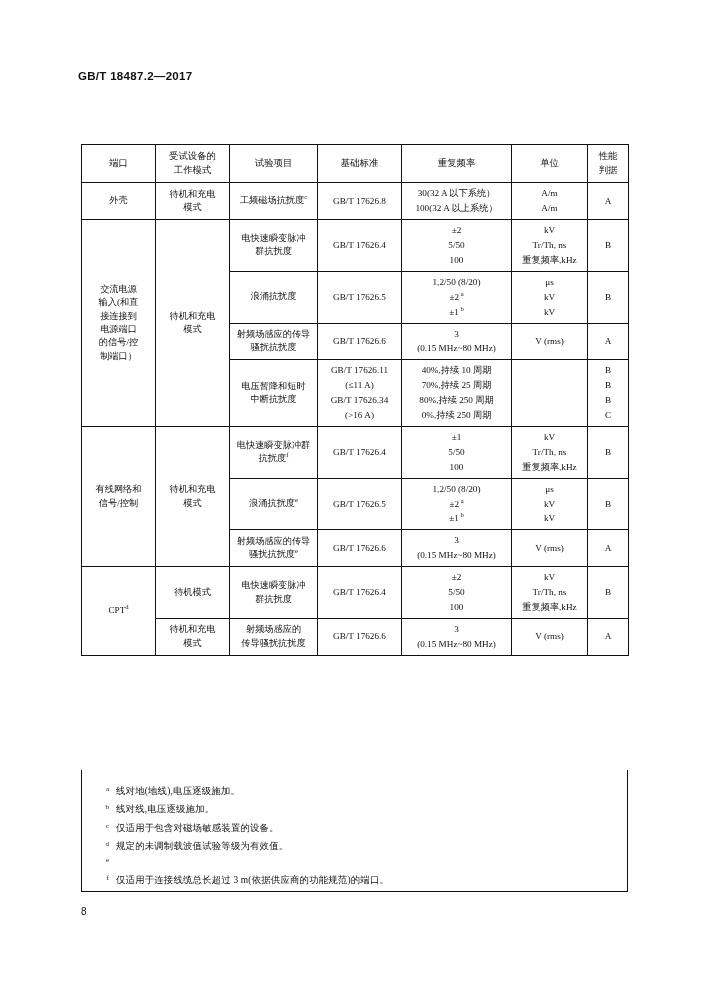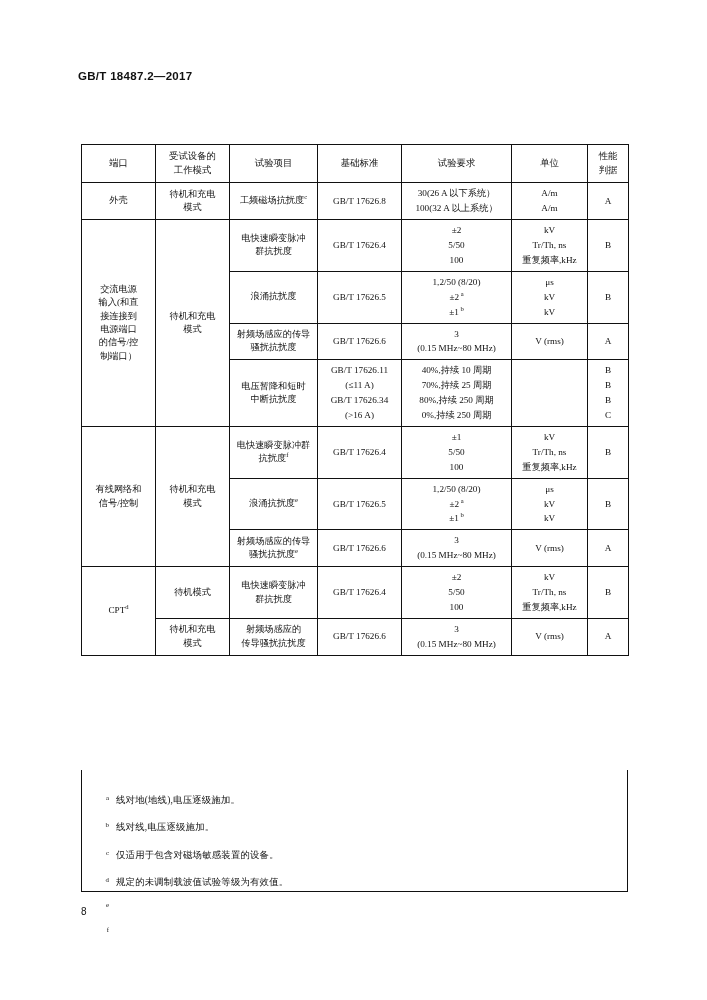--- a/index.html
+++ b/index.html
@@ -93,21 +93,20 @@
     box-sizing: border-box;
     padding: 4px 0 10px 0;
   }
   .note-row {
     display: flex;
     align-items: baseline;
     font-size: 9.4px;
     line-height: 1.2;
     padding: 3.6px 0;
     color: #111;
-    margin-top: 9px;
   }
   .note-mark {
     width: 28px;
     flex: 0 0 28px;
     text-align: right;
     padding-right: 7px;
     font-size: 6.8px;
     position: relative;
     top: -3px;
   }
@@ -155,37 +154,37 @@
         <tr class="outer-top">
           <th>端口</th>
           <th>
             <span class="lines">
               <span>受试设备的</span>
               <span>工作模式</span>
             </span>
           </th>
           <th>试验项目</th>
           <th>基础标准</th>
-          <th>试验要求</th>
+          <th>重复频率</th>
           <th>单位</th>
           <th>
             <span class="lines">
               <span>性能</span>
               <span>判据</span>
             </span>
           </th>
         </tr>
       </thead>
       <tbody id="tbody">
           <tr>
             <td rowspan="1" class="thick-top"><span class="lines"><span>外壳</span></span></td>
             <td class="thick-top"><span class="lines"><span>待机和充电</span><span>模式</span></span></td>
             <td class="thick-top"><span class="lines"><span>工频磁场抗扰度<sup>c</sup></span></span></td>
             <td class="thick-top"><span class="lines sp"><span>GB/T 17626.8</span></span></td>
-            <td class=" thick-top"><span class="lines sp"><span>30(26 A 以下系统）</span><span>100(32 A 以上系统）</span></span></td>
+            <td class=" thick-top"><span class="lines sp"><span>30(32 A 以下系统）</span><span>100(32 A 以上系统）</span></span></td>
             <td class="thick-top"><span class="lines sp"><span>A/m</span><span>A/m</span></span></td>
             <td class="thick-top"><span class="lines sp"><span>A</span></span></td>
           </tr>
           <tr>
             <td rowspan="4" class="thick-top"><span class="lines"><span>交流电源</span><span>输入(和直</span><span>接连接到</span><span>电源端口</span><span>的信号/控</span><span>制端口）</span></span></td>
             <td rowspan="4" class="thick-top"><span class="lines"><span>待机和充电</span><span>模式</span></span></td>
             <td class="thick-top"><span class="lines"><span>电快速瞬变脉冲</span><span>群抗扰度</span></span></td>
             <td class="thick-top"><span class="lines sp"><span>GB/T 17626.4</span></span></td>
             <td class=" thick-top"><span class="lines sp"><span>±2</span><span>5/50</span><span>100</span></span></td>
             <td class="thick-top"><span class="lines sp"><span>kV</span><span>Tr/Th, ns</span><span>重复频率,kHz</span></span></td>
@@ -272,18 +271,19 @@
       </div>
       <div class="note-row">
         <div class="note-mark">d</div>
         <div class="note-text">规定的未调制载波值试验等级为有效值。</div>
       </div>
       <div class="note-row">
         <div class="note-mark">e</div>
       </div>
       <div class="note-row">
         <div class="note-mark">f</div>
+        <div class="note-text">仅适用于连接线缆总长超过 3 m(依据供应商的功能规范)的端口。</div>
       </div>
     </div>
 
   <div class="page-number">8</div>
 
 </div>
 
 </body></html>

